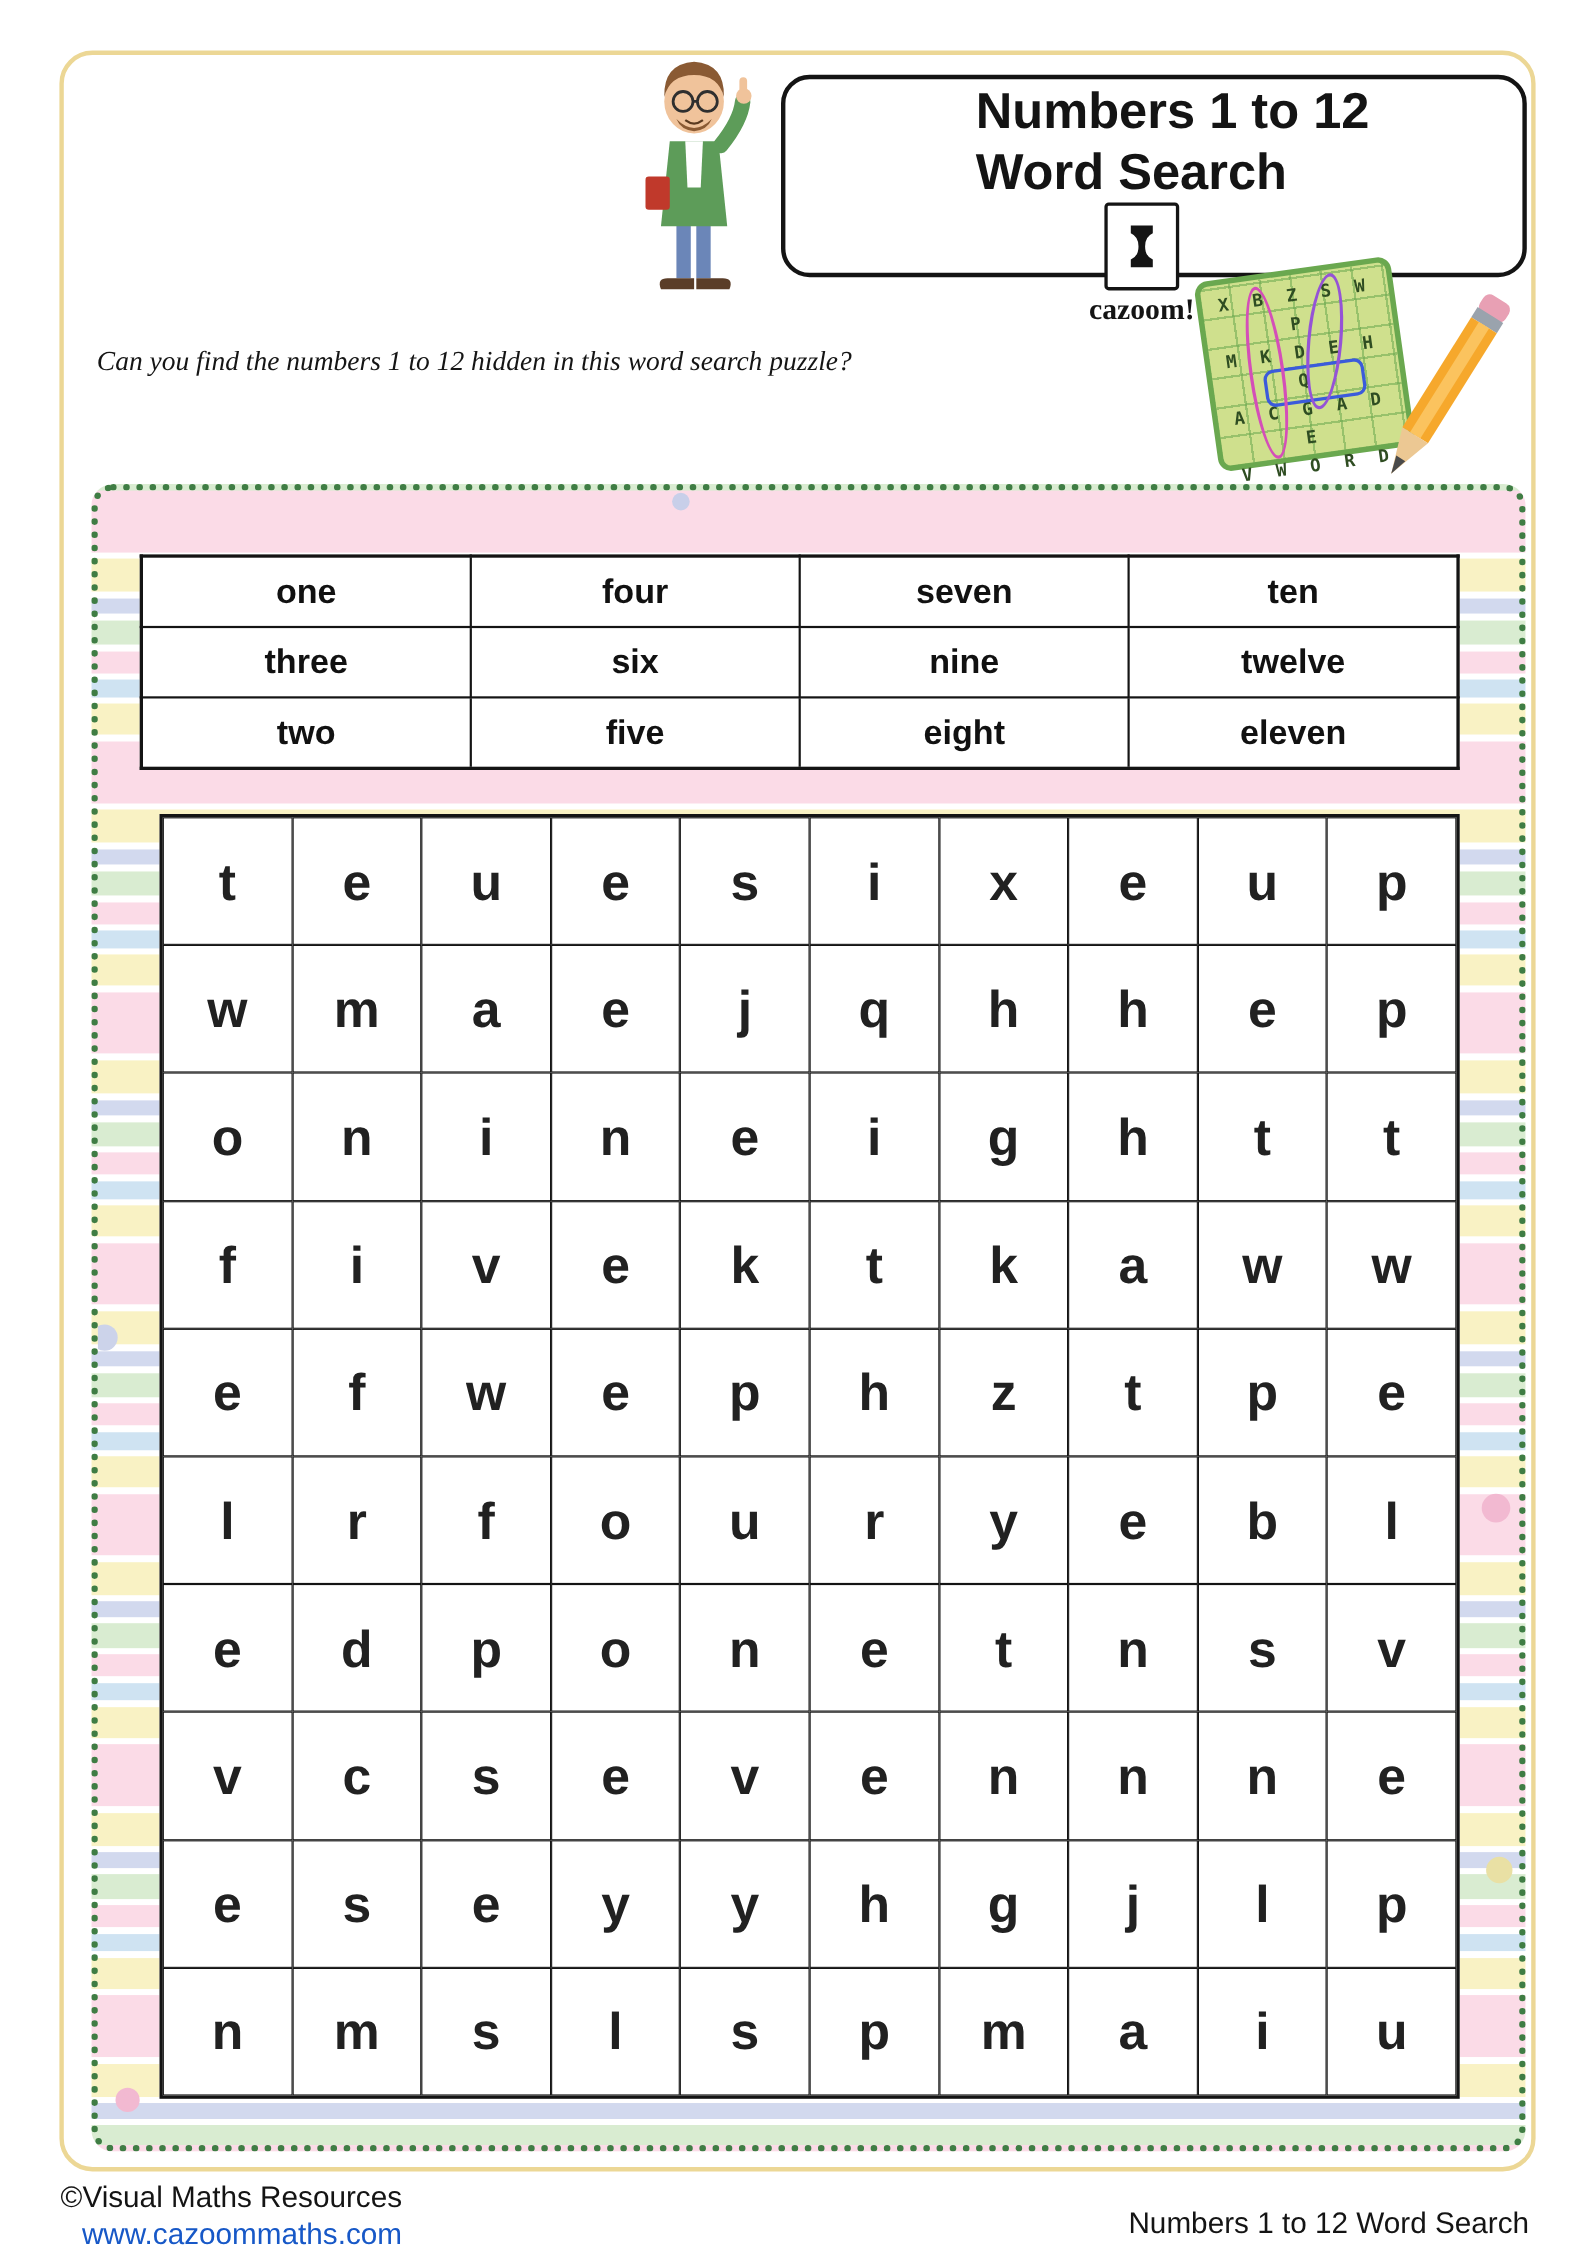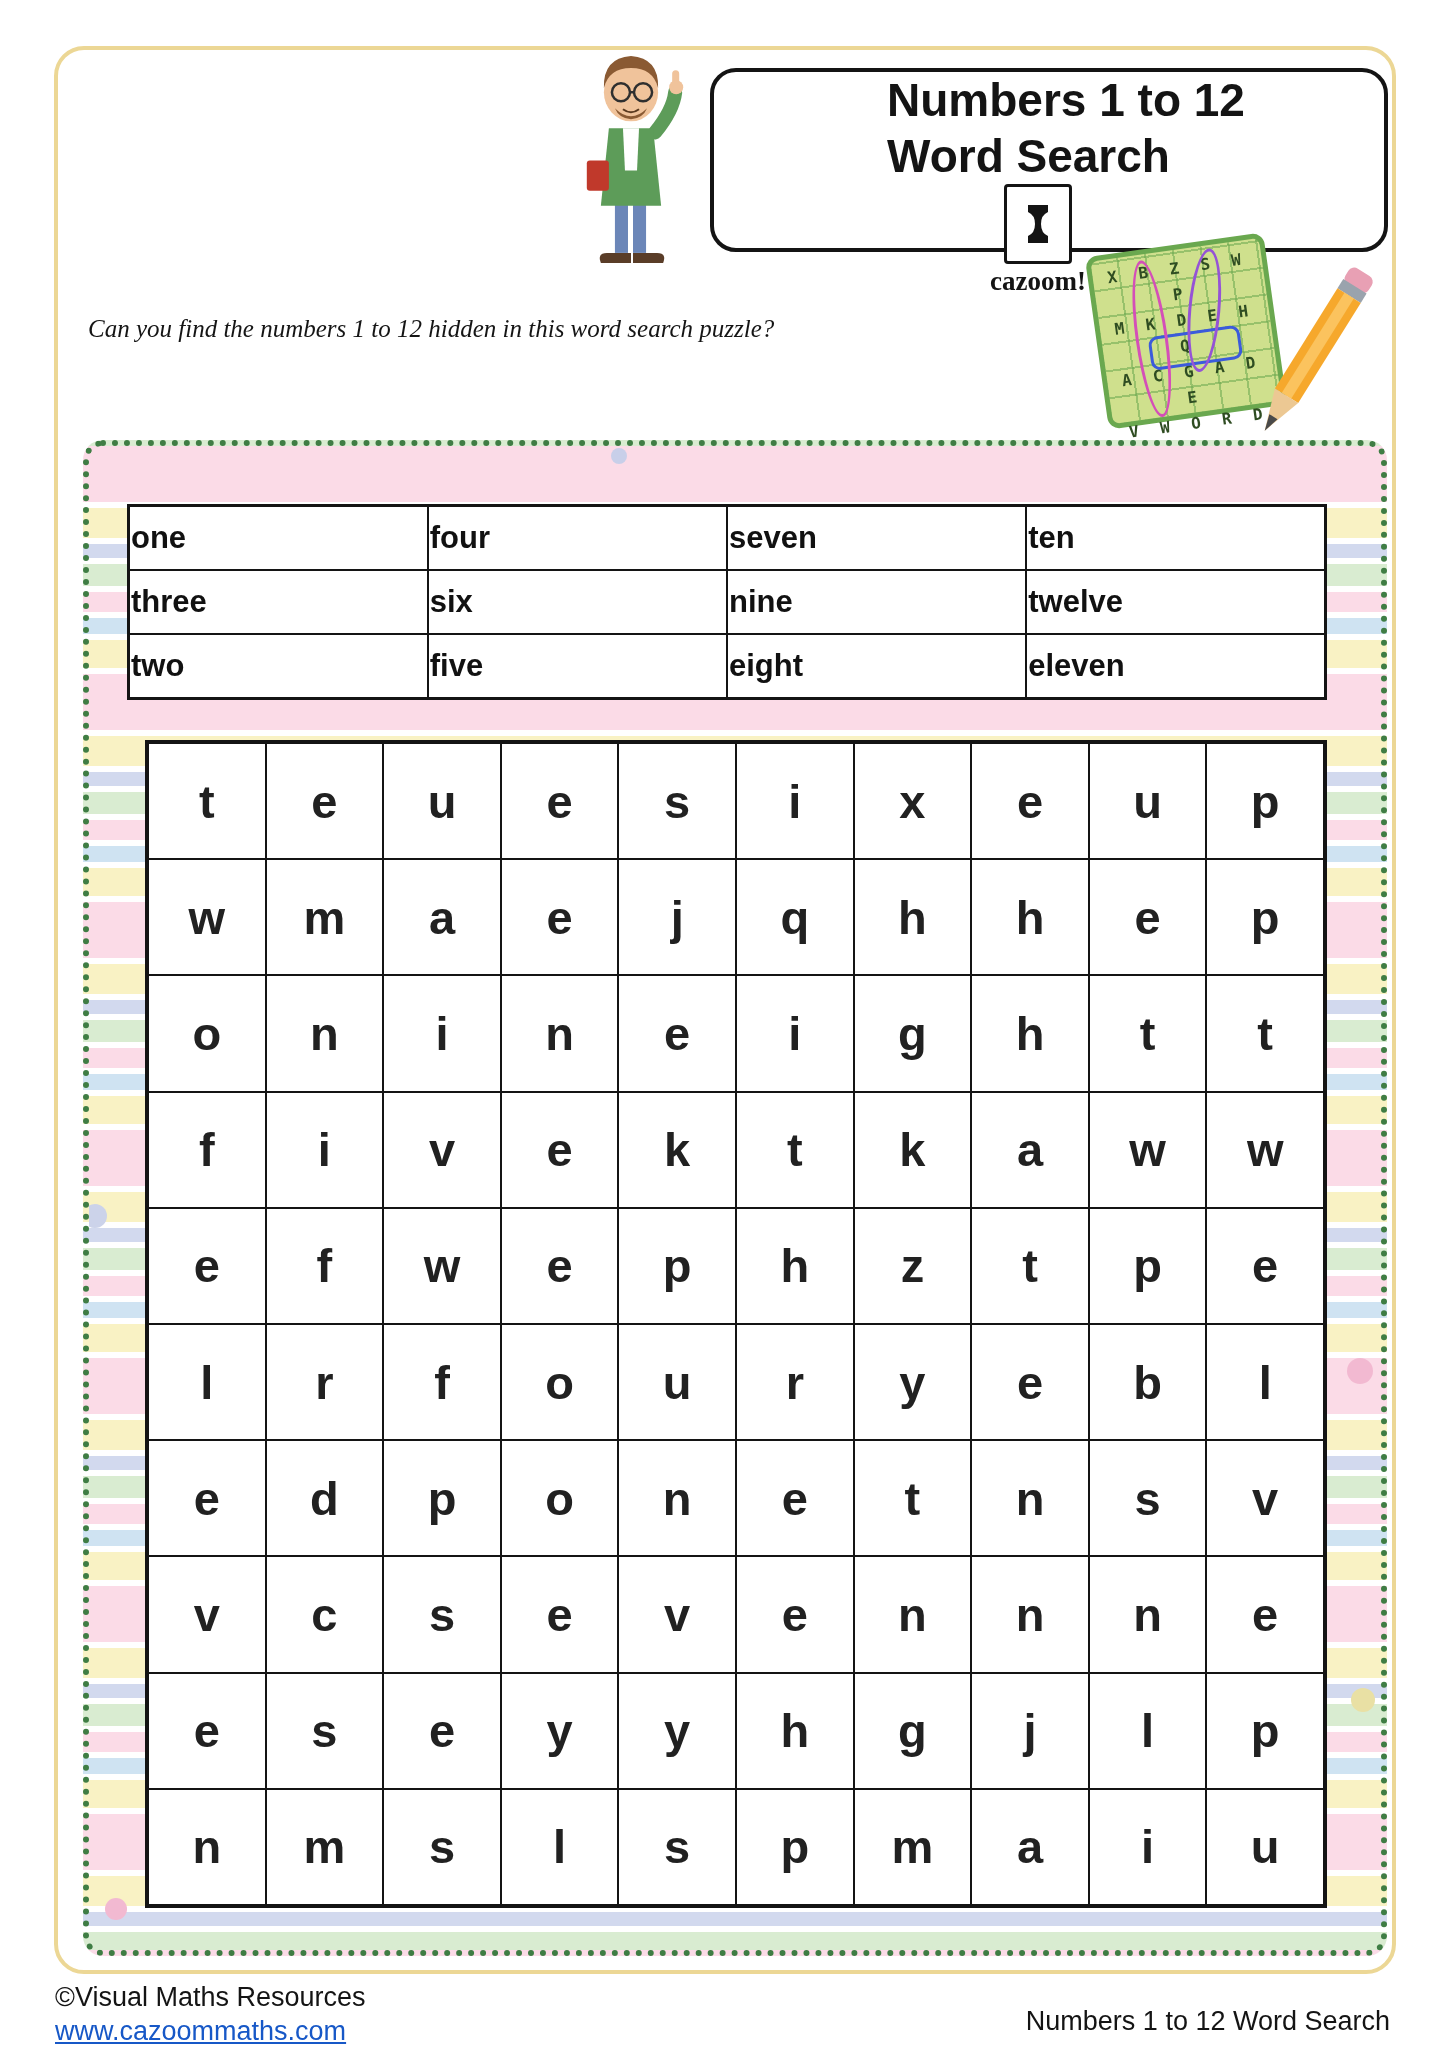--- a/index.html
+++ b/index.html
@@ -68,33 +68,33 @@
   .d1{left:86px;top:182px;width:28px;height:28px;background:#b9daa0;}
   .d2{left:-6px;top:758px;width:24px;height:24px;background:#ccd3ea;}
   .d3{left:1258px;top:912px;width:26px;height:26px;background:#f2b9d1;}
   .d4{left:522px;top:2px;width:16px;height:16px;background:#c8cfe9;}
   .d5{left:1262px;top:1242px;width:24px;height:24px;background:#e9e0a4;}
   .d6{left:16px;top:1452px;width:22px;height:22px;background:#f2b9d1;}
 
   
   .word-list{position:absolute;left:38px;top:58px;width:1200px;z-index:2;
         border-collapse:collapse;background:#fff;border:3px solid #141414;table-layout:fixed;}
-  .word-list td{border:2px solid #141414;height:60px;
+  .word-list td{border:2px solid #141414;height:60px;text-align:center;
         font-weight:700;font-size:31px;color:#111;}
 
   
   .ws-grid{position:absolute;left:56px;top:294px;width:1182px;height:1168px;z-index:2;
         display:grid;grid-template-columns:repeat(10,1fr);grid-template-rows:repeat(10,1fr);
         background:#fff;border:3px solid #141414;box-sizing:border-box;}
   .cell{border:1px solid #141414;display:flex;align-items:center;justify-content:center;
         font-weight:700;font-size:47px;color:#212121;}
 
   
   .footer-left{position:absolute;left:55px;top:1981px;font-size:27px;color:#141414;line-height:1.25;}
-  .site-link{color:#1758c7;text-decoration:underline;cursor:pointer;}
+  .site-link{color:#1758c7;cursor:pointer;text-align:right;}
   .footer-right{position:absolute;right:58px;top:2006px;font-size:27px;color:#141414;text-align:center;}
 </style>
 </head>
 <body>
 
 <div class="page">
   <div class="outer-border"></div>
 
 
   <svg class="teacher" viewBox="0 0 150 235" aria-hidden="true">

